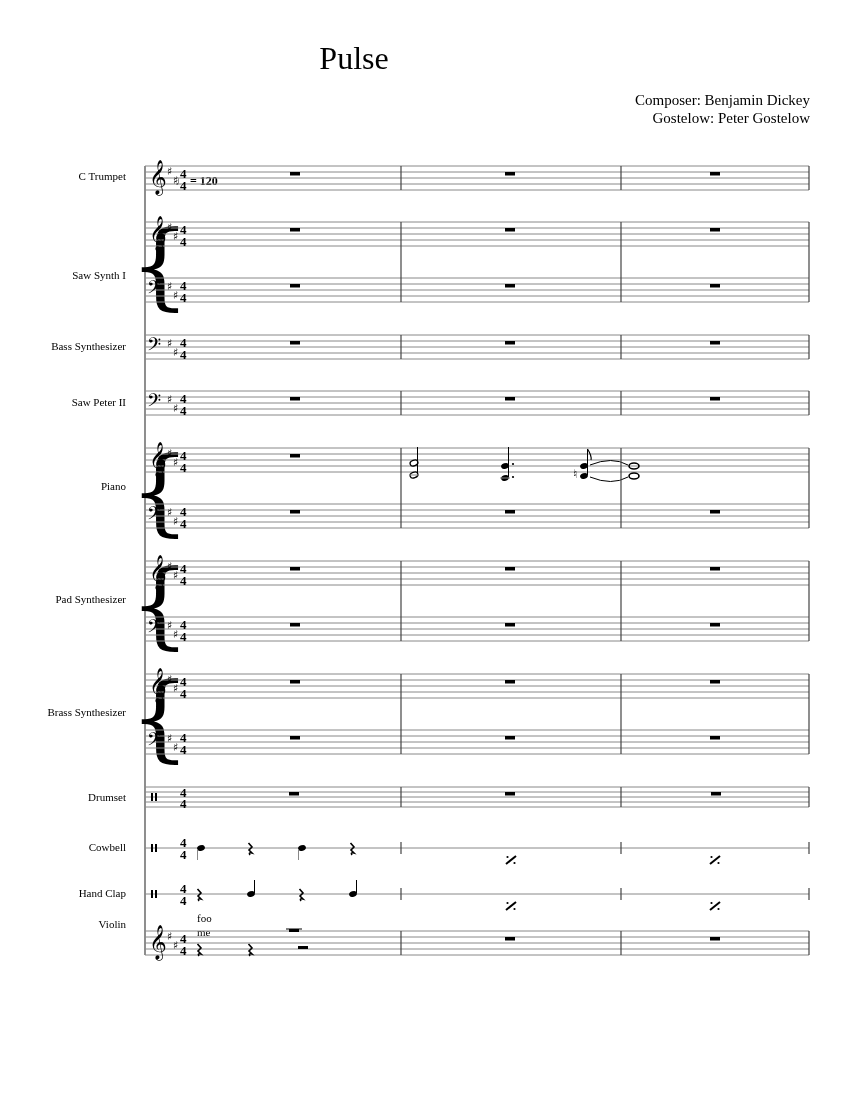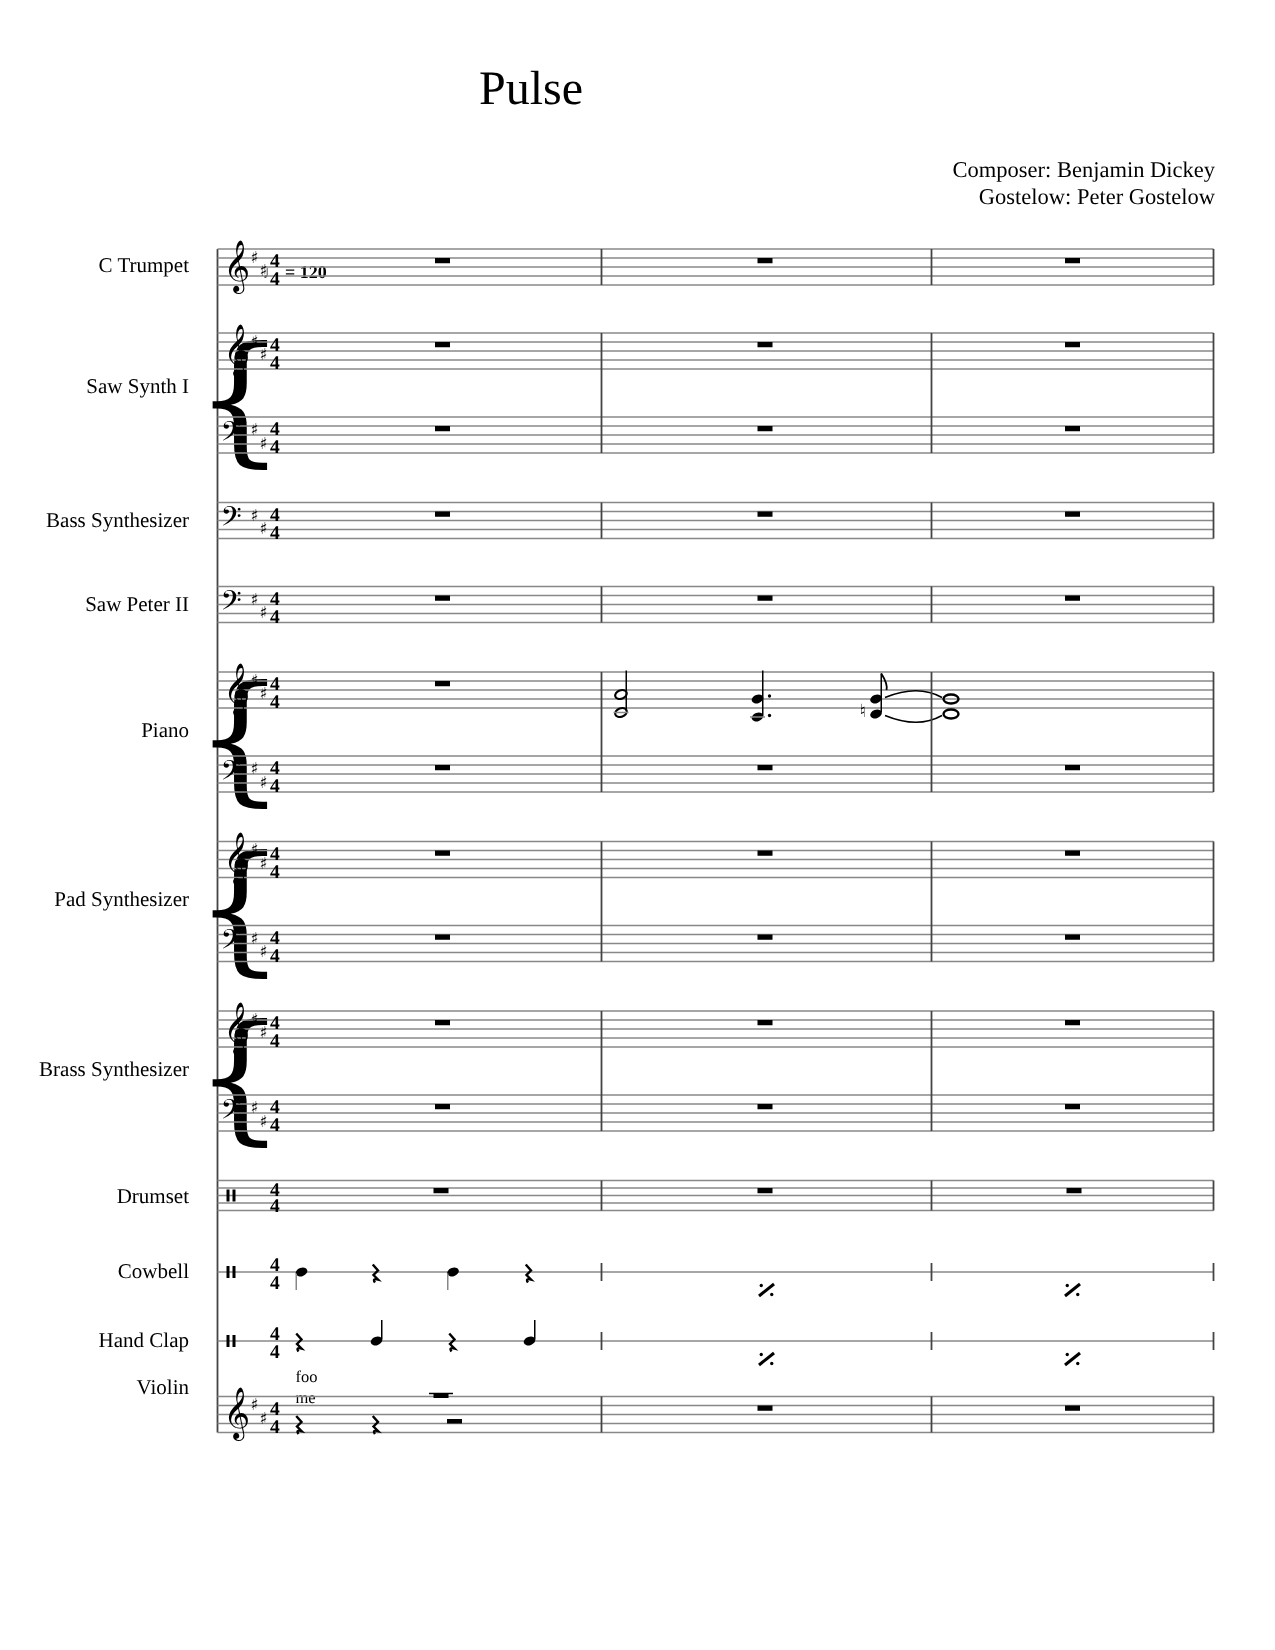--- a/index.html
+++ b/index.html
@@ -1,33 +1,33 @@
 <!DOCTYPE html>
 <html><head>
 <meta charset="utf-8">
 <style>
   html, body { margin:0; padding:0; background:#ffffff; }
   body { width:850px; height:1100px; position:relative; overflow:hidden; font-family:"Liberation Serif", "DejaVu Serif", serif; color:#000; }
   .title { position:absolute; top:40px; left:0; width:708px; text-align:center; font-size:32px; }
-  .credit { position:absolute; right:40px; font-size:15px; text-align:right;margin-top:14px; }
+  .credit { position:absolute; right:40px; font-size:15px; text-align:right; }
   .tempo { position:absolute; left:175px; top:133px; font-size:12px; font-weight:bold;margin-top:41px; }
-  .inst-label { position:absolute; right:724px; font-size:14px; white-space:nowrap; text-align:right; }
+  .inst-label { position:absolute; right:724px; font-size:11px; white-space:nowrap; text-align:right; }
   svg.score { position:absolute; left:0; top:0; }
   .lyric { position:absolute; font-size:11px; }
 </style>
 </head>
 <body>
 
 <div class="title">Pulse</div>
 <div class="credit" style="top:92px">Composer: Benjamin Dickey</div>
 <div class="credit" style="top:110px">Gostelow: Peter Gostelow</div>
 <div class="tempo">♩ = 120</div>
 
 <div class="inst-label" style="top:170px">C Trumpet</div>
-<div class="inst-label" style="top:251px">Saw Synth I</div>
+<div class="inst-label" style="top:269px">Saw Synth I</div>
 <div class="inst-label" style="top:340px">Bass Synthesizer</div>
 <div class="inst-label" style="top:396px">Saw Peter II</div>
 <div class="inst-label" style="top:480px">Piano</div>
 <div class="inst-label" style="top:593px">Pad Synthesizer</div>
 <div class="inst-label" style="top:706px">Brass Synthesizer</div>
 <div class="inst-label" style="top:791px">Drumset</div>
 <div class="inst-label" style="top:841px">Cowbell</div>
 <div class="inst-label" style="top:887px">Hand Clap</div>
 <div class="inst-label" style="top:918px">Violin</div>
 

